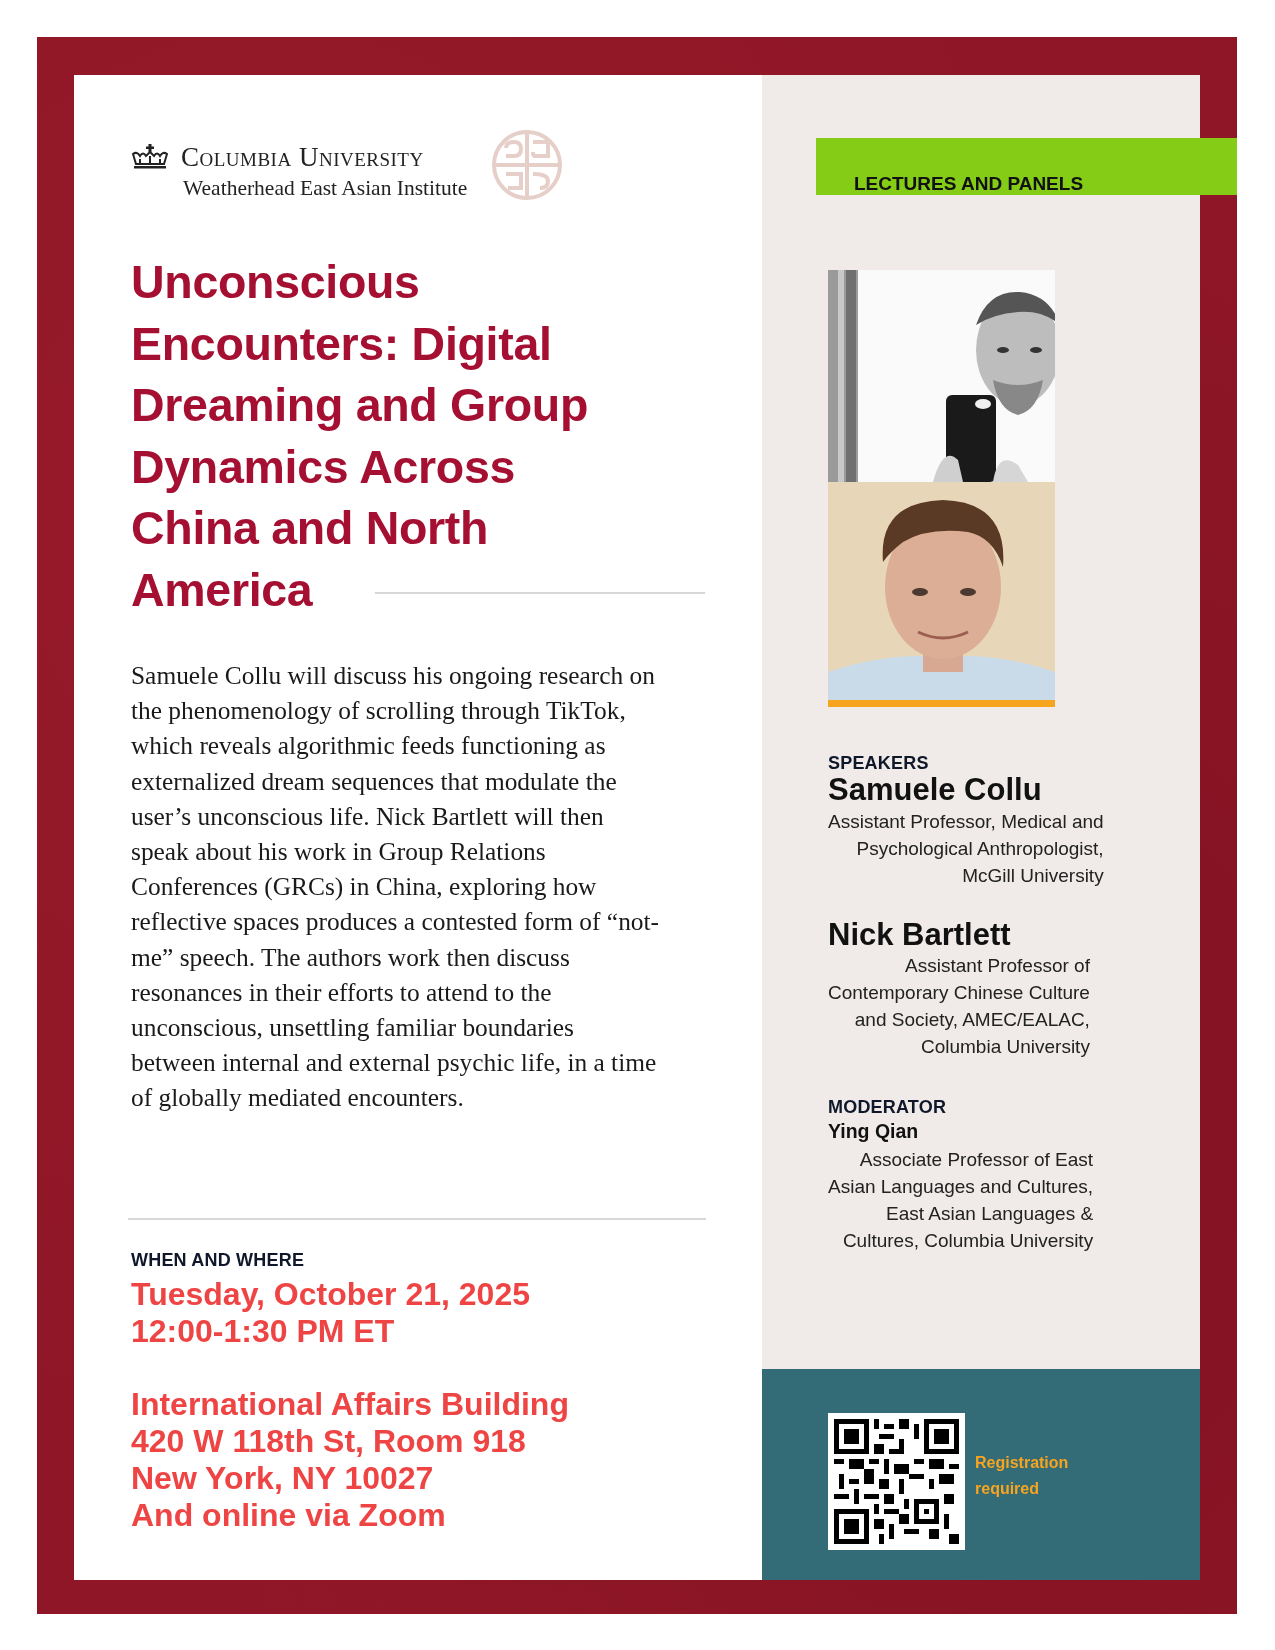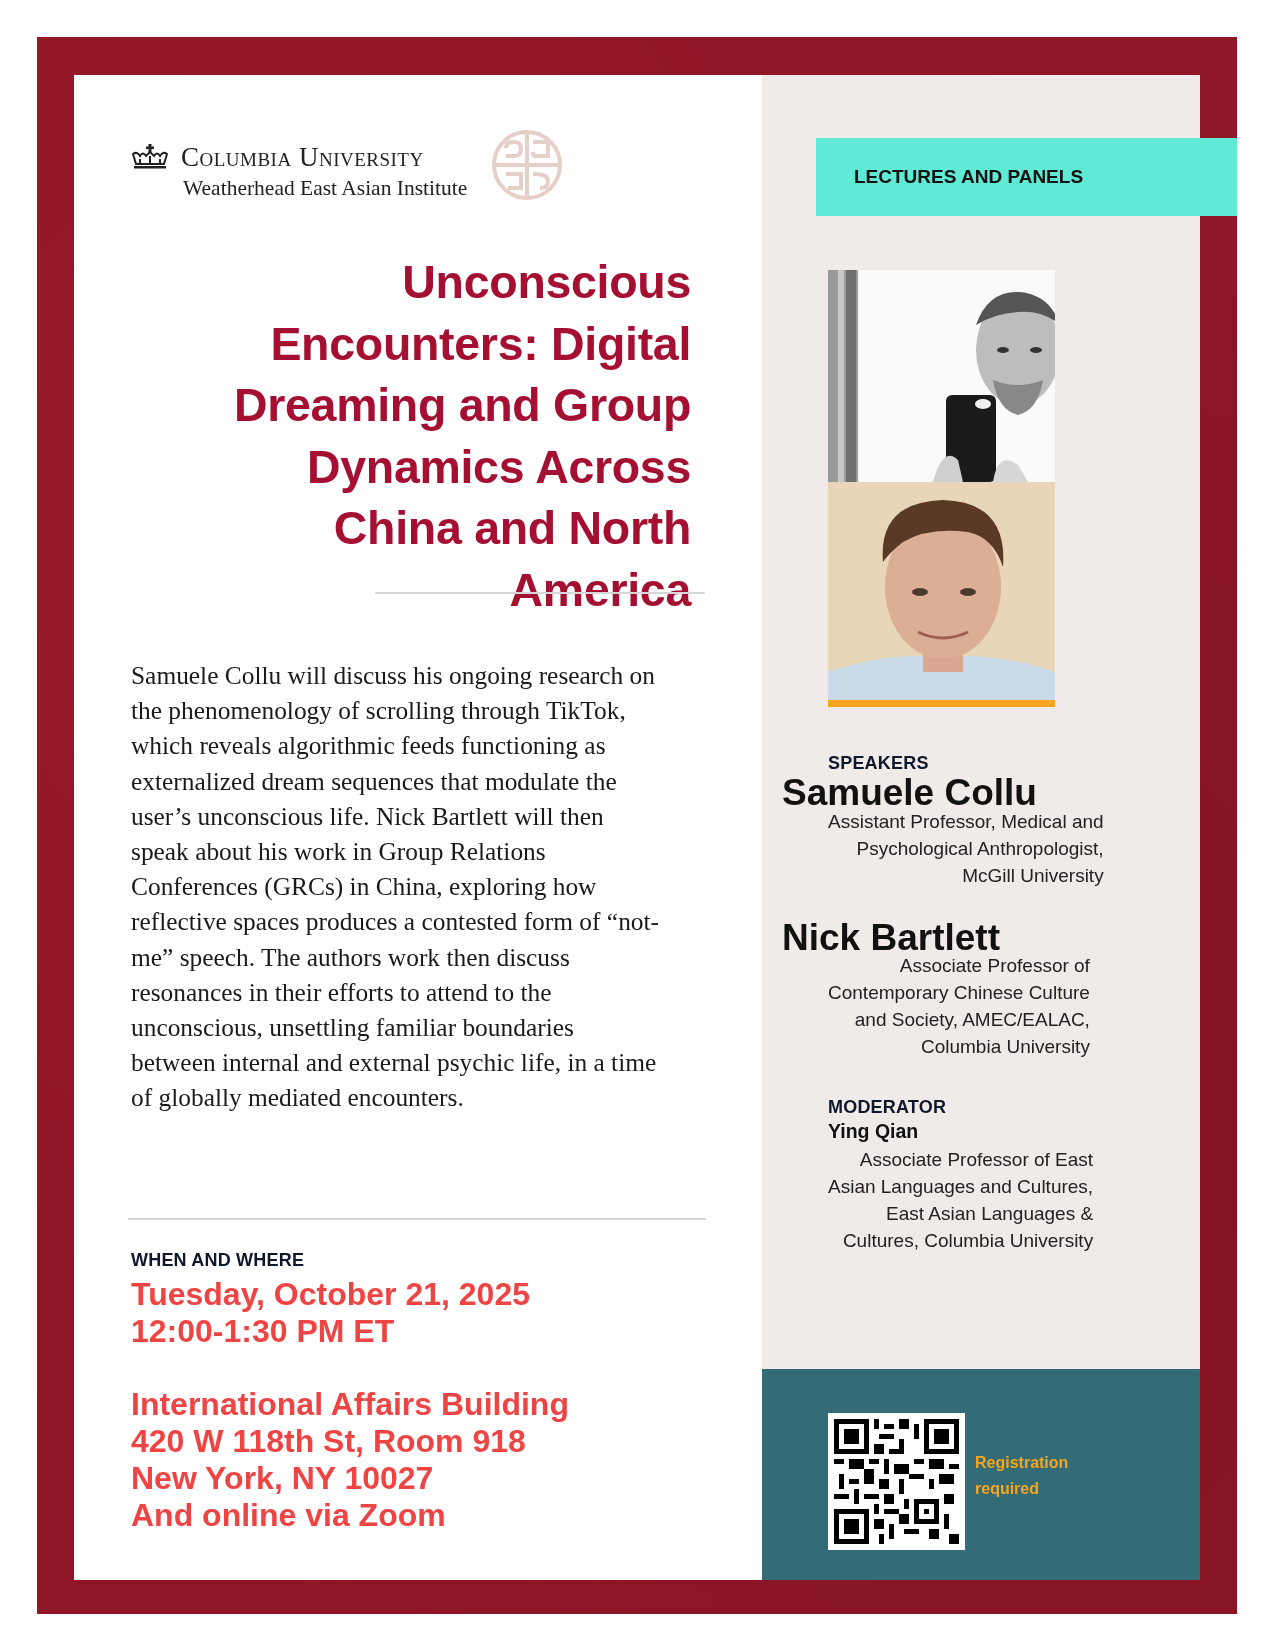--- a/index.html
+++ b/index.html
@@ -40,21 +40,21 @@
       font-family: "Liberation Serif", serif; font-size: 21.5px; color: #222; white-space: nowrap;
     }
     .seal { position: absolute; left: 490px; top: 128px; width: 74px; height: 74px; }
 
     
     .title {
       position: absolute; left: 131px; top: 252px; width: 560px;
       font-family: "Liberation Sans", sans-serif; font-weight: 700;
       font-size: 46.5px; line-height: 61.5px; color: #a50f32; letter-spacing: -0.3px;
     }
-    .title-line { display: block; white-space: nowrap; text-align: right; }
+    .title-line { display: block; white-space: nowrap; }
     .title-rule {
       position: absolute; left: 375px; top: 592px; width: 330px; height: 1.5px; background: #d7d7d7;
     }
 
     
     .desc {
       position: absolute; left: 131px; top: 658px; width: 575px;
       font-family: "Liberation Serif", serif; font-size: 25.4px; line-height: 35.2px; color: #1a1a1a;
     }
     .desc-line { display: block; white-space: nowrap; }
@@ -70,36 +70,36 @@
     .when-block {
       position: absolute; left: 131px; top: 1276px;
       font-family: "Liberation Sans", sans-serif; font-weight: 700; font-size: 32px;
       line-height: 37px; color: #ef4444;
     }
     .when-block span { display: block; white-space: nowrap; }
     .where-block { top: 1386px; }
 
     
     .category-bar {
-      position: absolute; left: 816px; top: 138px; width: 421px; height: 78px;
-      background: #5eead4; display: flex; align-items: center; padding-left: 38px;
+      position: absolute; left: 816px; top: 138px; width: 421px; height: 57px;
+      background: #84cc16; display: flex; align-items: flex-end; padding-left: 38px;
     }
     .category-bar span {
       font-family: "Liberation Sans", sans-serif; font-weight: 700; font-size: 19px; color: #111;
     }
 
     .photo { position: absolute; left: 828px; width: 227px; overflow: hidden; }
     .photo-1 { top: 270px; height: 212px; background: #fafafa; }
     .photo-2 { top: 482px; height: 218px; background: #e6d4b4; }
     .photo-accent { position: absolute; left: 828px; top: 700px; width: 227px; height: 7px; background: #f7a51f; }
 
     .speakers-label { position: absolute; left: 828px; top: 753px; }
     .person-name {
-      position: absolute; left: 782px;
-      font-family: "Liberation Sans", sans-serif; font-weight: 700; font-size: 37px; color: #111;
+      position: absolute; left: 828px;
+      font-family: "Liberation Sans", sans-serif; font-weight: 700; font-size: 31px; color: #111;
       white-space: nowrap;
     }
     .person-affil {
       position: absolute; left: 828px;
       font-family: "Liberation Sans", sans-serif; font-size: 19px; line-height: 27px; color: #222;
     }
     .person-affil span { display: block; white-space: nowrap; text-align: right; }
 
     .mod-label { position: absolute; left: 828px; top: 1097px; }
     .mod-name {
@@ -227,21 +227,21 @@
 
 <div class="person-name" style="top:772px;">Samuele Collu</div>
 <div class="person-affil" style="top:808px;">
   <span>Assistant Professor, Medical and</span>
   <span>Psychological Anthropologist,</span>
   <span>McGill University</span>
 </div>
 
 <div class="person-name" style="top:917px;">Nick Bartlett</div>
 <div class="person-affil" style="top:952px;">
-  <span>Associate Professor of</span>
+  <span>Assistant Professor of</span>
   <span>Contemporary Chinese Culture</span>
   <span>and Society, AMEC/EALAC,</span>
   <span>Columbia University</span>
 </div>
 
 <div class="label-red mod-label">MODERATOR</div>
 <div class="mod-name">Ying Qian</div>
 <div class="person-affil" style="top:1146px;">
   <span>Associate Professor of East</span>
   <span>Asian Languages and Cultures,</span>

